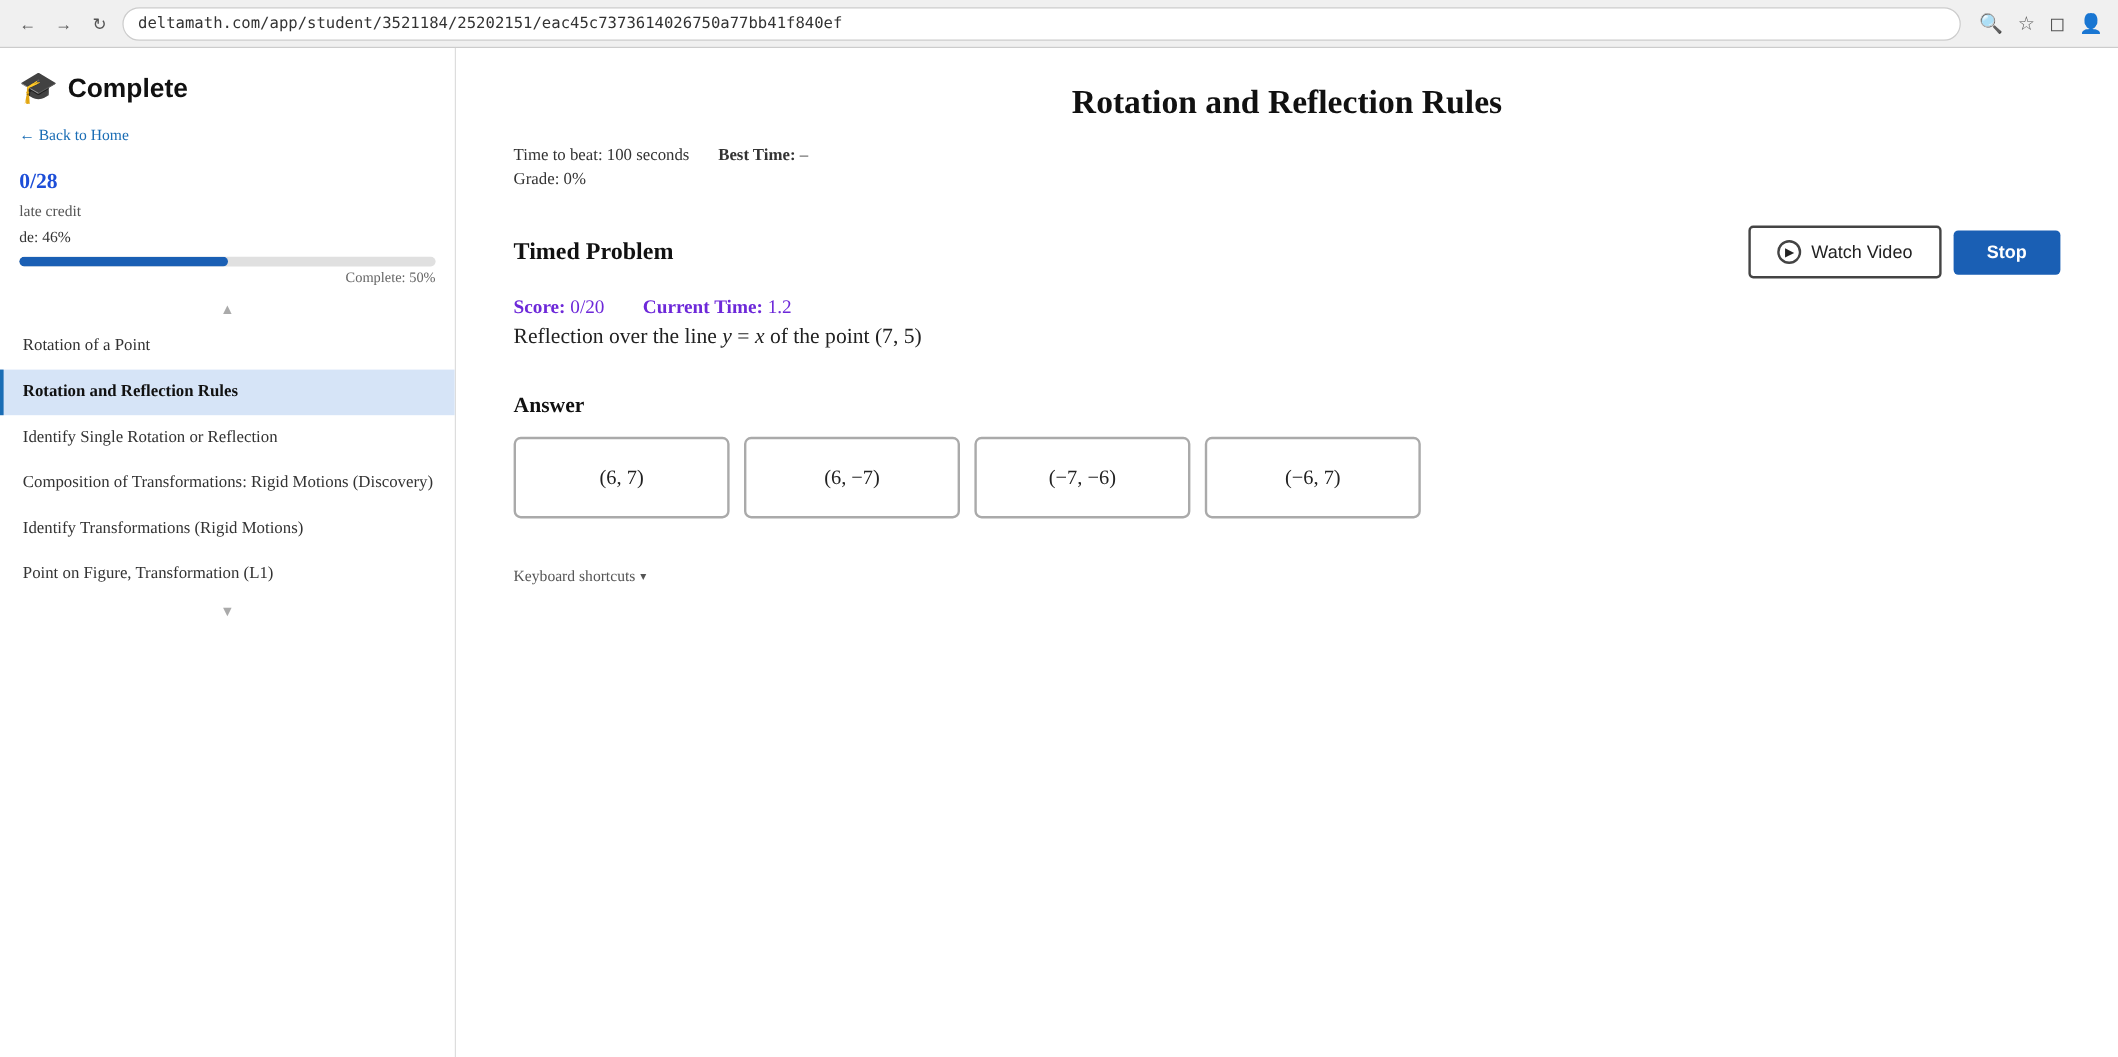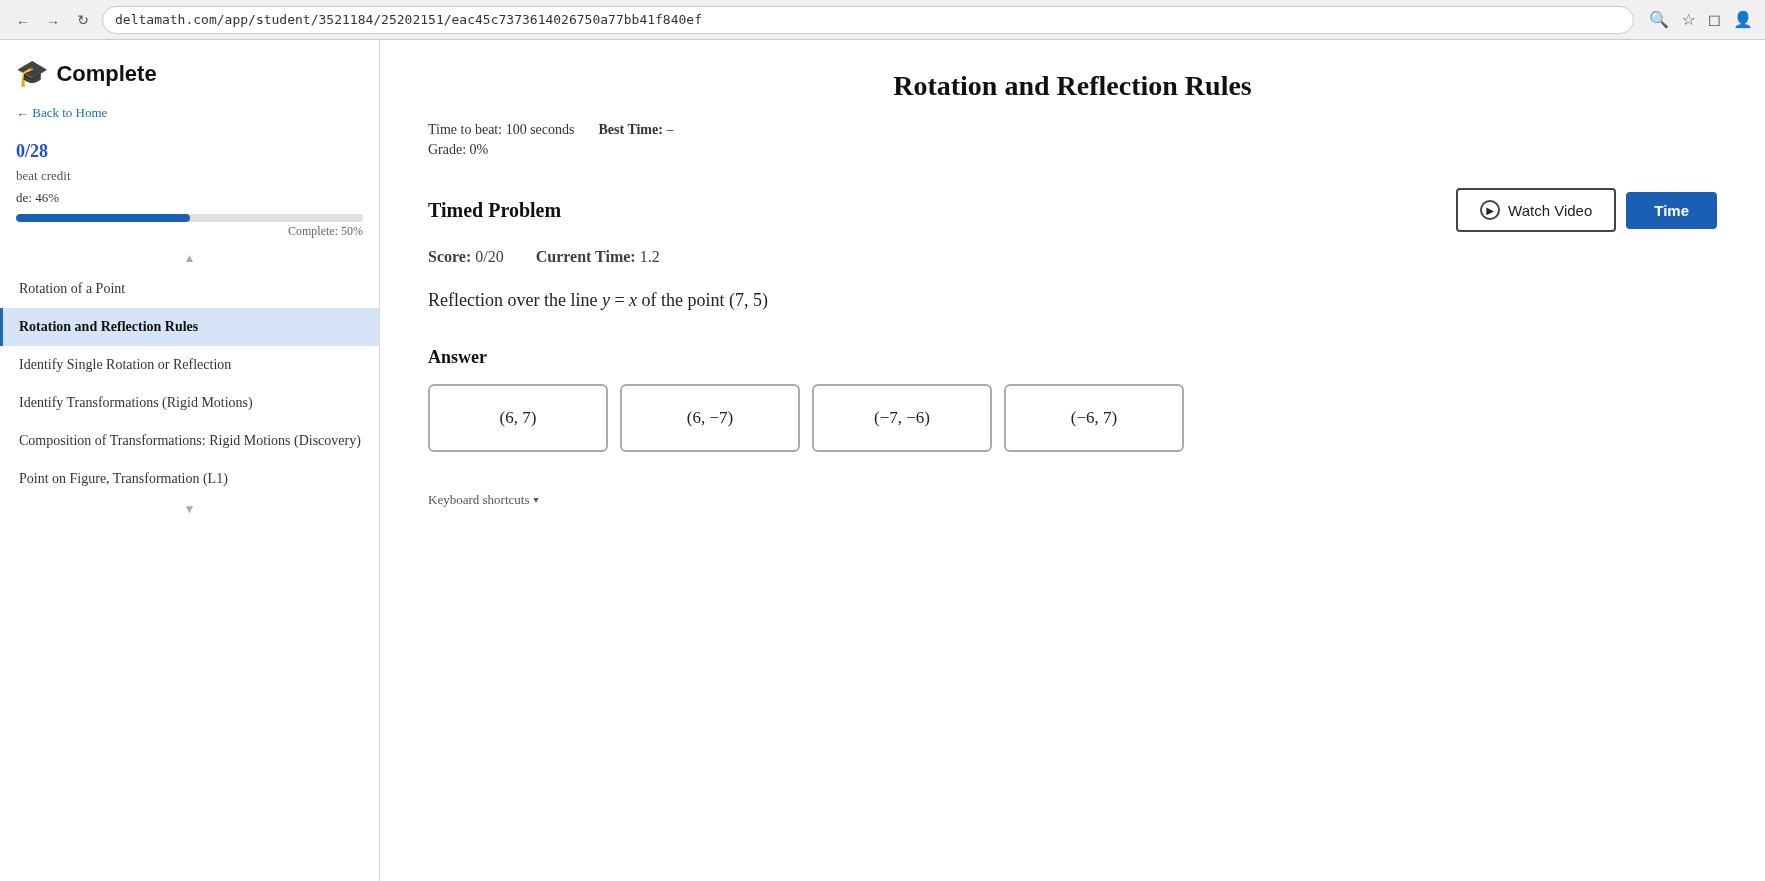--- a/index.html
+++ b/index.html
@@ -219,22 +219,21 @@
       color: #fff;
       border: none;
       border-radius: 4px;
       font-size: 15px;
       font-weight: bold;
       cursor: pointer;
     }
 
     .score-time-row {
       font-size: 16px;
-      color: #404040;
-      margin-bottom: 20px;
+      color: #6d28d9;
       display: flex;
       gap: 32px;
     }
     .score-label { font-weight: bold; }
 
     .problem-statement {
       font-size: 18px;
       color: #222;
       margin-bottom: 32px;
       line-height: 1.6;
@@ -301,45 +300,45 @@
 
 <div class="app-layout">
 
   <div class="sidebar">
     <div class="sidebar-logo">
       <span class="cap-icon">🎓</span>
       <span>Complete</span>
     </div>
     <a class="sidebar-back">← Back to Home</a>
     <div class="sidebar-score">0/28</div>
-    <div class="sidebar-late-credit">beat credit</div>
+    <div class="sidebar-late-credit">late credit</div>
     <div class="sidebar-grade-row">
       <span>de: 46%</span>
     </div>
     <div class="sidebar-progress-bar-container">
       <div class="sidebar-progress-bar-fill" style="width: 50%"></div>
     </div>
     <div class="sidebar-complete-label">Complete: 50%</div>
 
     <div class="sidebar-scroll-indicator">▲</div>
 
     <div class="sidebar-nav-item">
       <span>Rotation of a Point</span>
     </div>
     <div class="sidebar-nav-item active">
       <span>Rotation and Reflection Rules</span>
     </div>
     <div class="sidebar-nav-item">
       <span>Identify Single Rotation or Reflection</span>
     </div>
     <div class="sidebar-nav-item">
+      <span>Composition of Transformations: Rigid Motions (Discovery)</span>
+    </div>
+    <div class="sidebar-nav-item">
       <span>Identify Transformations (Rigid Motions)</span>
-    </div>
-    <div class="sidebar-nav-item">
-      <span>Composition of Transformations: Rigid Motions (Discovery)</span>
     </div>
     <div class="sidebar-nav-item">
       <span>Point on Figure, Transformation (L1)</span>
     </div>
 
     <div class="sidebar-scroll-indicator">▼</div>
   </div>
 
   <div class="main-content">
     <h1 class="page-title">Rotation and Reflection Rules</h1>
@@ -353,21 +352,21 @@
     </div>
 
     <div class="timed-problem-section">
       <div class="timed-problem-header">
         <span class="timed-problem-title">Timed Problem</span>
         <div class="timed-problem-buttons">
           <button class="watch-video-btn">
             <span class="watch-video-icon">▶</span>
             <span>Watch Video</span>
           </button>
-          <button class="stop-btn">Time</button>
+          <button class="stop-btn">Stop</button>
         </div>
       </div>
 
       <div class="score-time-row">
         <span>
           <span class="score-label">Score:</span>
           <span>0/20</span>
         </span>
         <span>
           <span class="score-label">Current Time:</span>

